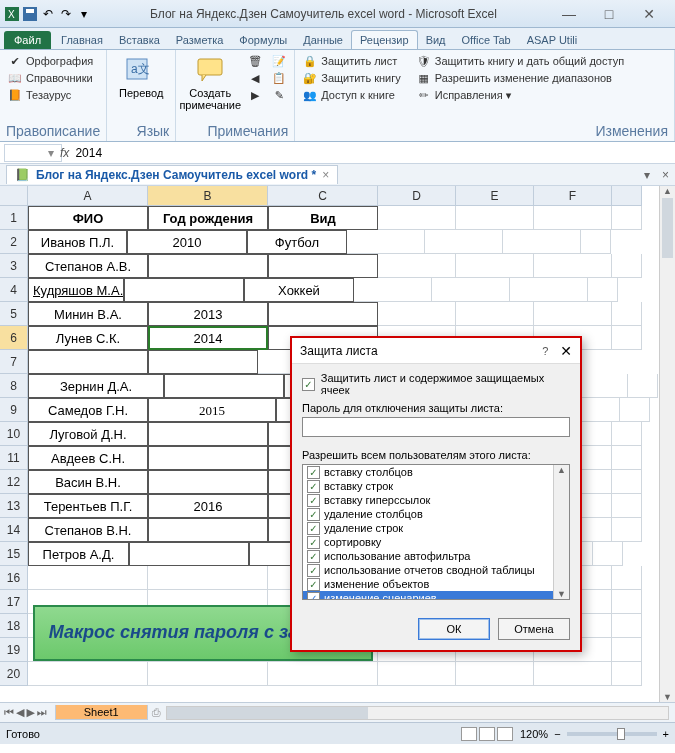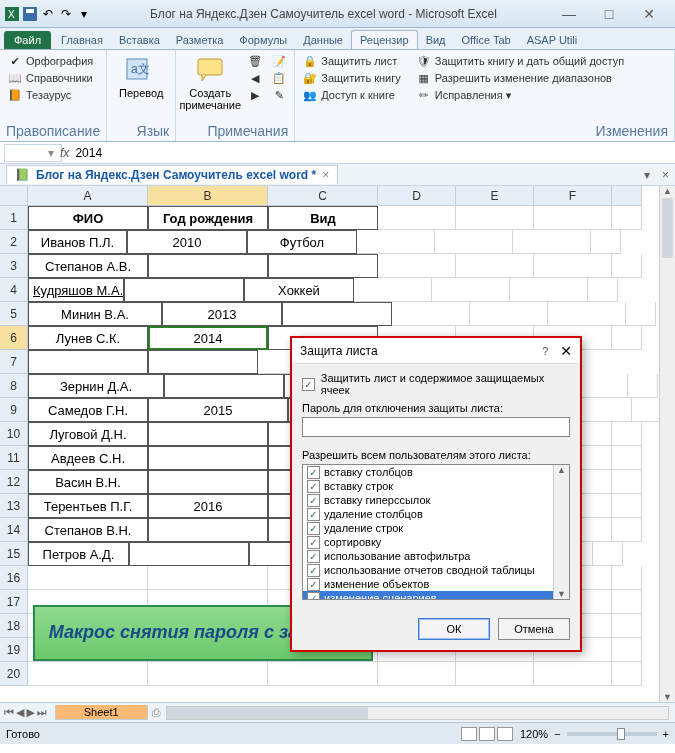--- a/index.html
+++ b/index.html
@@ -299,21 +299,21 @@
         <div class="cell hdr" style="width: 120px;">Год рождения</div>
         <div class="cell hdr" style="width: 110px;">Вид</div>
         <div class="cell" style="width: 78px;"></div>
         <div class="cell" style="width: 78px;"></div>
         <div class="cell" style="width: 78px;"></div>
         <div class="cell" style="width: 30px;"></div>
       </div>
       <div class="row">
         <div class="cell b" style="width: 99px;">Иванов П.Л.</div>
         <div class="cell b" style="width: 120px;">2010</div>
-        <div class="cell b" style="width: 110px;">Футбол</div>
+        <div class="cell b" style="width: 100px;">Футбол</div>
         <div class="cell" style="width: 78px;"></div>
         <div class="cell" style="width: 78px;"></div>
         <div class="cell" style="width: 78px;"></div>
         <div class="cell" style="width: 30px;"></div>
       </div>
       <div class="row">
         <div class="cell b" style="width: 120px;">Степанов А.В.</div>
         <div class="cell b" style="width: 120px;"></div>
         <div class="cell b" style="width: 110px;"></div>
         <div class="cell" style="width: 78px;"></div>
@@ -324,21 +324,21 @@
       <div class="row">
         <div class="cell b" style="width: 96px; text-decoration: underline;">Кудряшов М.А.</div>
         <div class="cell b" style="width: 120px;"></div>
         <div class="cell b" style="width: 110px;">Хоккей</div>
         <div class="cell" style="width: 78px;"></div>
         <div class="cell" style="width: 78px;"></div>
         <div class="cell" style="width: 78px;"></div>
         <div class="cell" style="width: 30px;"></div>
       </div>
       <div class="row">
-        <div class="cell b" style="width: 134px;">Минин В.А.</div>
+        <div class="cell b" style="width: 120px;">Минин В.А.</div>
         <div class="cell b" style="width: 120px;">2013</div>
         <div class="cell b" style="width: 110px;"></div>
         <div class="cell" style="width: 78px;"></div>
         <div class="cell" style="width: 78px;"></div>
         <div class="cell" style="width: 78px;"></div>
         <div class="cell" style="width: 30px;"></div>
       </div>
       <div class="row">
         <div class="cell b" style="width: 120px;">Лунев С.К.</div>
         <div class="cell b active" style="width: 120px;">2014</div>
@@ -360,21 +360,21 @@
         <div class="cell b" style="width: 136px;">Зернин Д.А.</div>
         <div class="cell b" style="width: 120px;"></div>
         <div class="cell b" style="width: 110px;"></div>
         <div class="cell" style="width: 78px;"></div>
         <div class="cell" style="width: 78px;"></div>
         <div class="cell" style="width: 78px;"></div>
         <div class="cell" style="width: 30px;"></div>
       </div>
       <div class="row">
         <div class="cell b" style="width: 120px;">Самедов Г.Н.</div>
-        <div class="cell b" style="width: 140px;">2015</div>
+        <div class="cell b" style="width: 128px; font-family: Liberation Serif, serif;">2015</div>
         <div class="cell b" style="width: 110px;"></div>
         <div class="cell" style="width: 78px;"></div>
         <div class="cell" style="width: 78px;"></div>
         <div class="cell" style="width: 78px;"></div>
         <div class="cell" style="width: 30px;"></div>
       </div>
       <div class="row">
         <div class="cell b" style="width: 120px;">Луговой Д.Н.</div>
         <div class="cell b" style="width: 120px;"></div>
         <div class="cell b" style="width: 110px;"></div>

